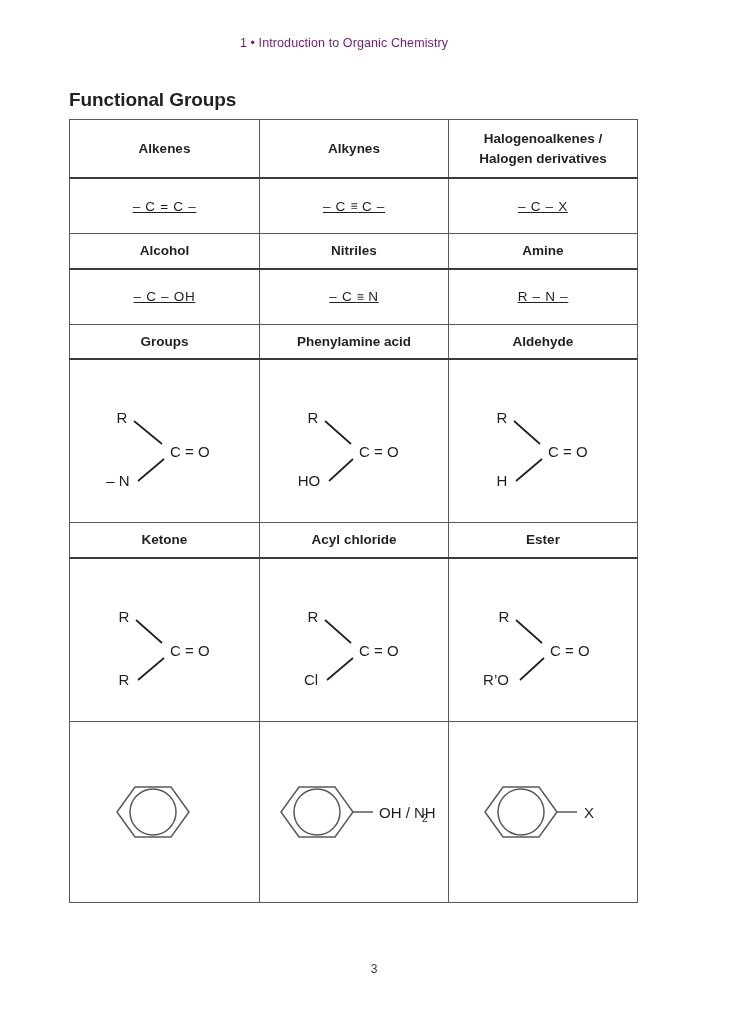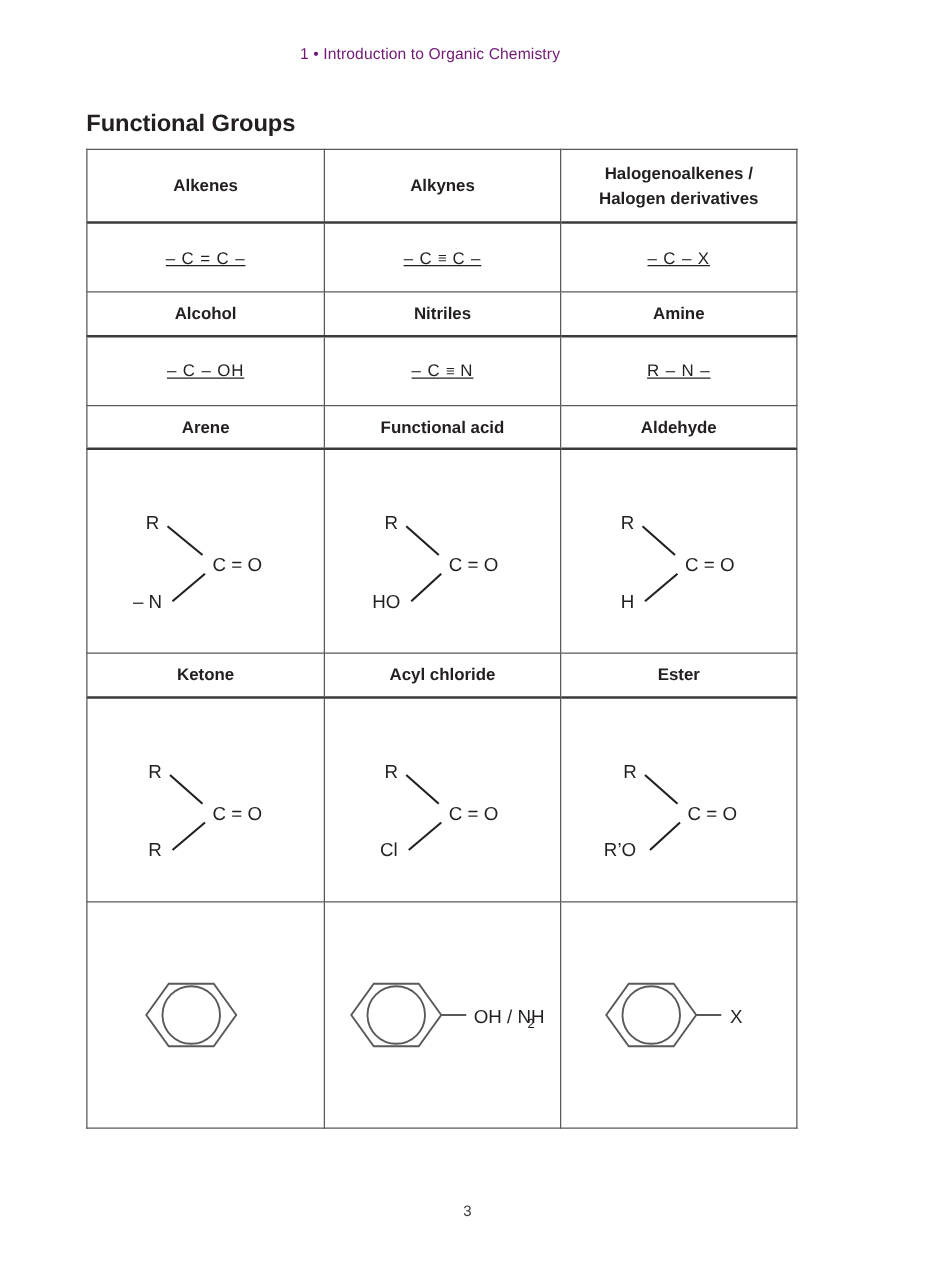--- a/index.html
+++ b/index.html
@@ -186,22 +186,22 @@
         </td>
         <td>
           <span class="formula"><span>– C </span><span class="triple">≡</span><span> N</span></span>
         </td>
         <td>
           <span class="formula"><span>R – N –</span></span>
         </td>
       </tr>
 
       <tr class="head-row">
-        <td><span>Arene</span></td>
-        <td><span>Functional acid</span></td>
+        <td><span>Groups</span></td>
+        <td><span>Phenylamine acid</span></td>
         <td><span>Aldehyde</span></td>
       </tr>
 
       <tr class="struct-row">
         <td>
           <div class="cell-inner">
             <svg class="struct-svg" width="150" height="120" viewBox="0 0 150 120">
               <text class="svg-label" x="32" y="42" text-anchor="middle">R</text>
               <line class="bond" x1="44" y1="40" x2="72" y2="63"></line>
               <text class="svg-label" x="28" y="105" text-anchor="middle">– N</text>

